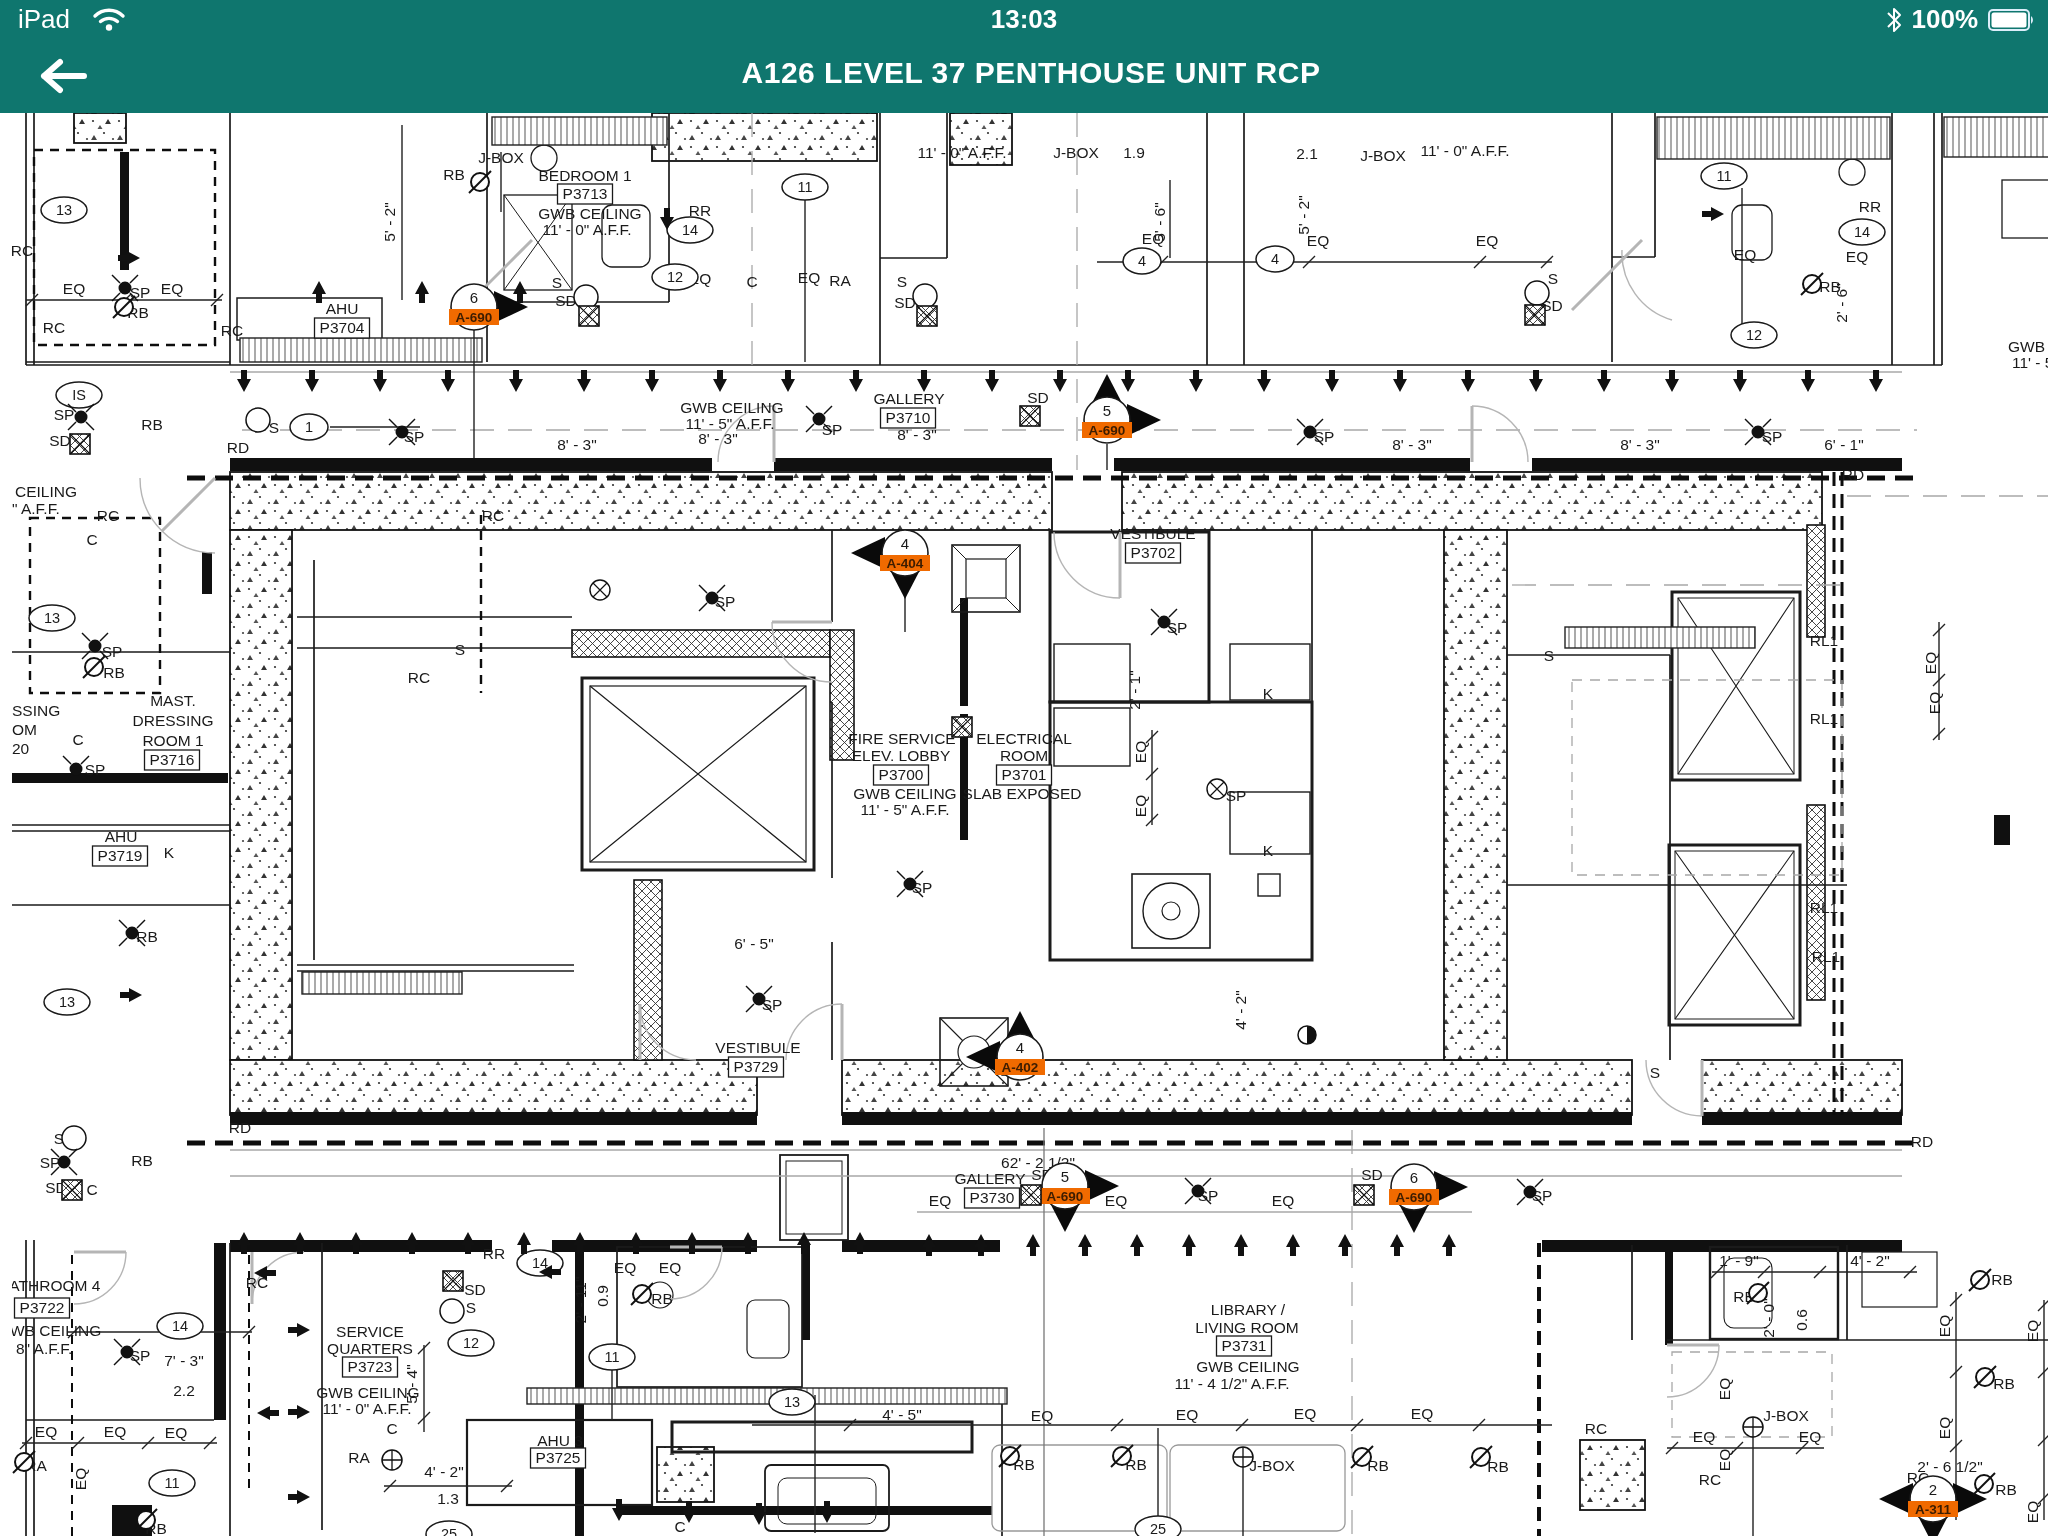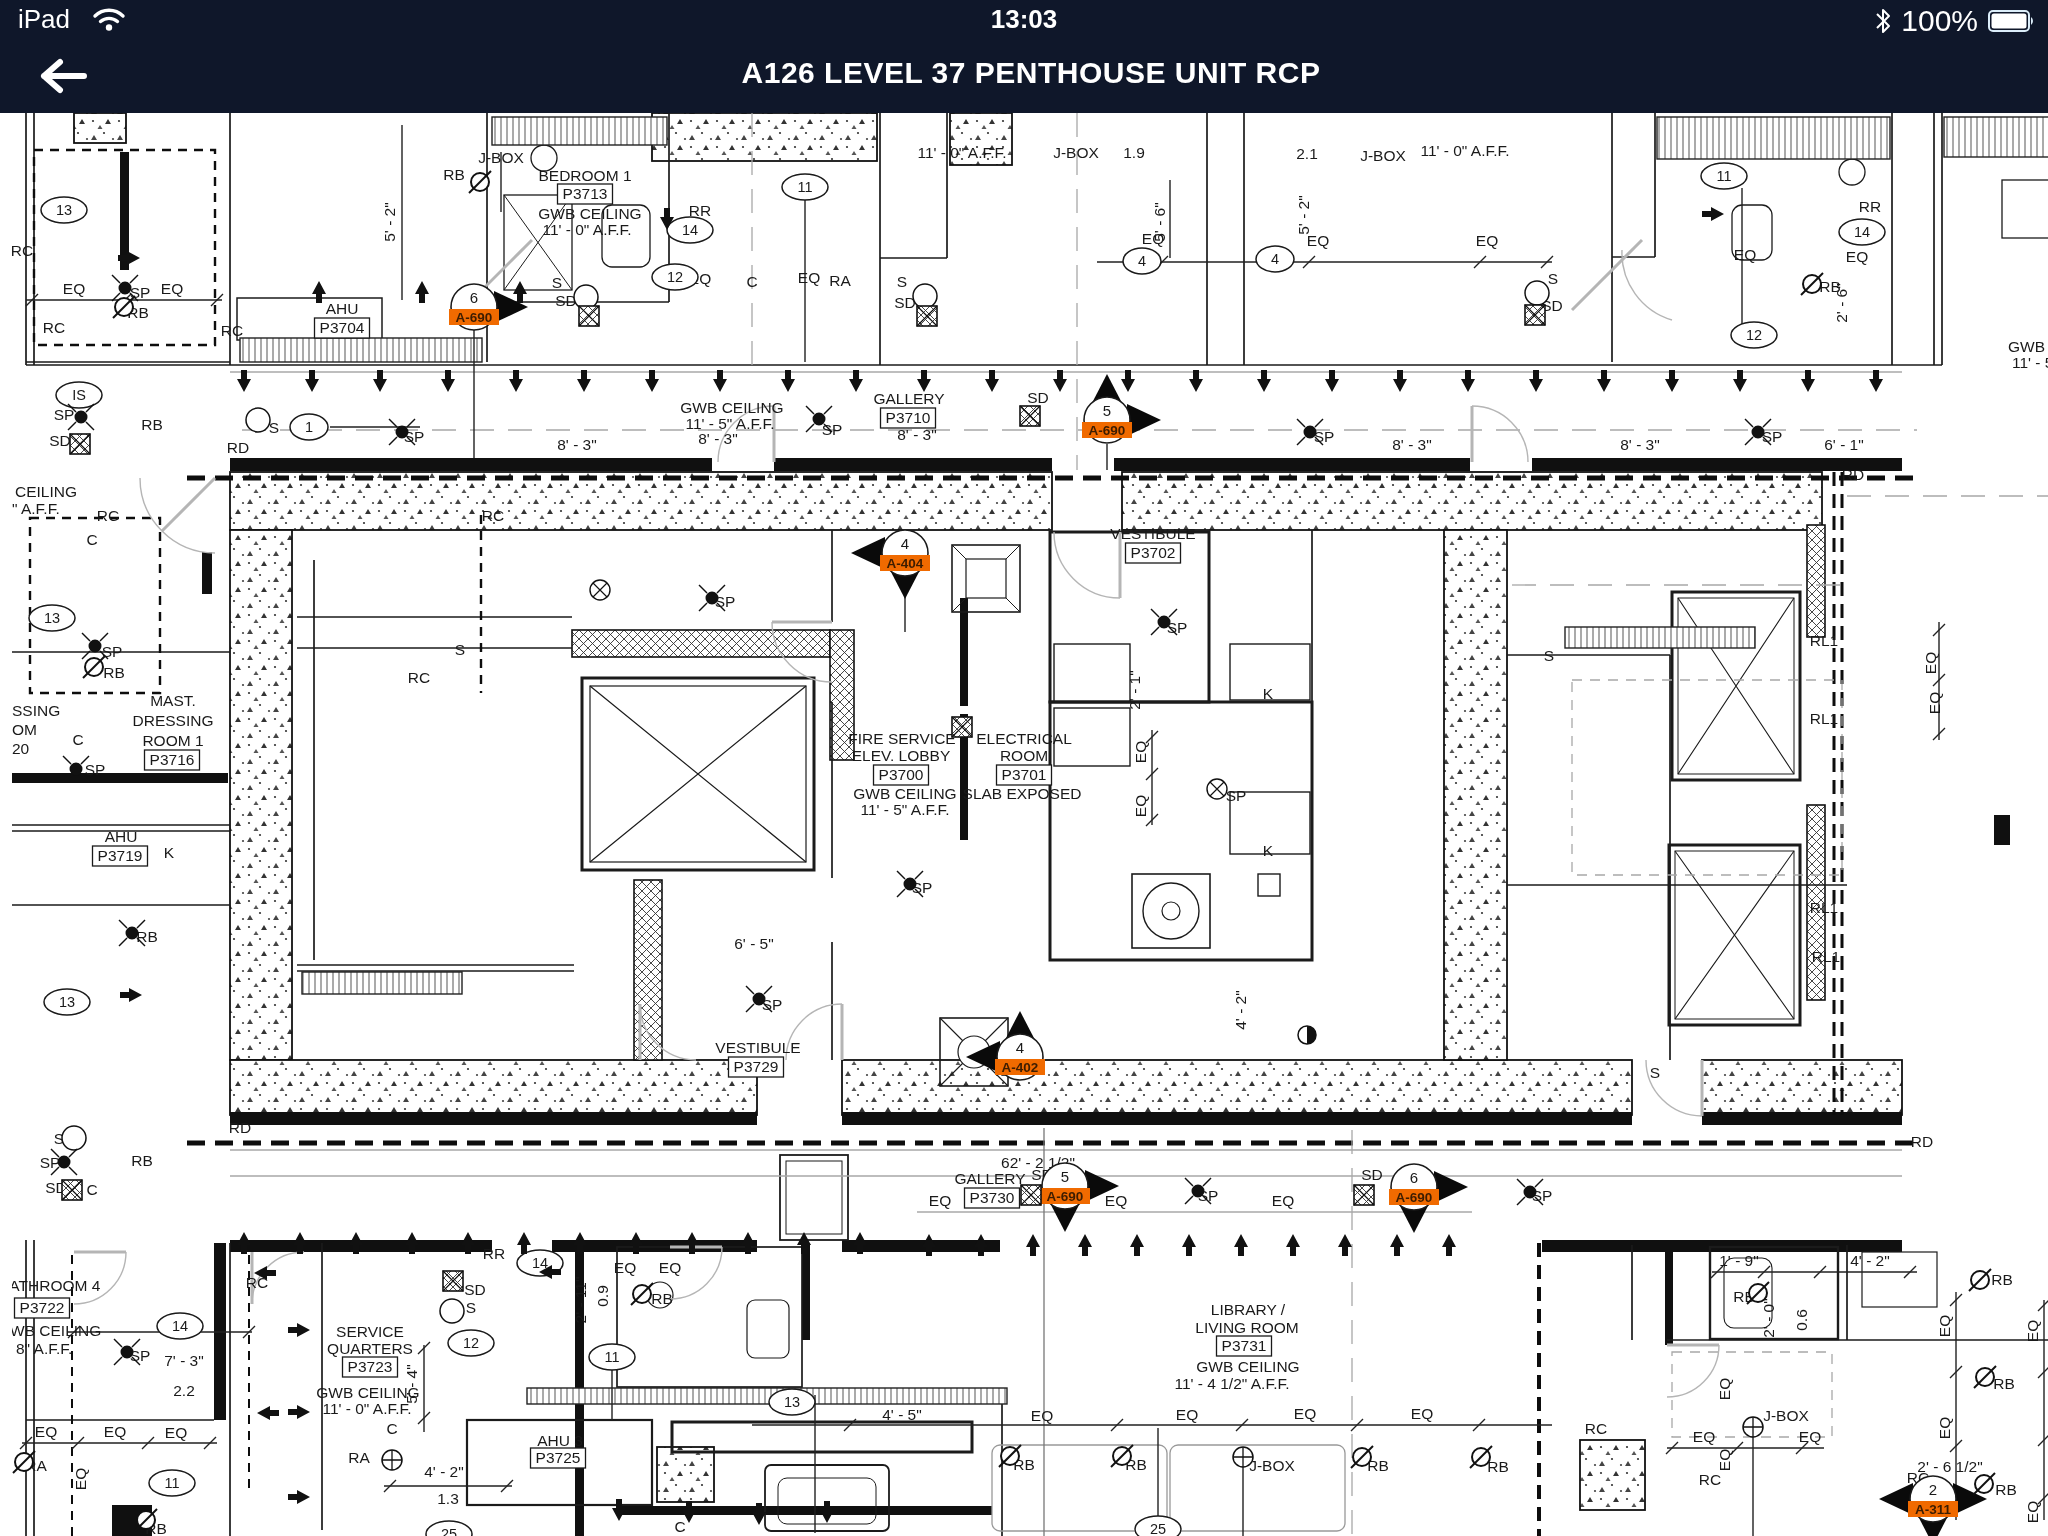--- a/index.html
+++ b/index.html
@@ -3,21 +3,21 @@
 <meta charset="utf-8">
 <style>
   html,body{margin:0;padding:0;background:#fff;}
   body{width:2048px;height:1536px;overflow:hidden;position:relative;
        font-family:"Liberation Sans",sans-serif;}
   .topbar{position:absolute;left:0;top:0;width:2048px;height:113px;z-index:10;}
   .statusrow{position:absolute;left:0;top:0;width:100%;height:40px;color:#fff;}
   .carrier{position:absolute;left:18px;top:4px;font-size:26px;}
   .wifi{position:absolute;left:92px;top:6px;}
   .time{position:absolute;left:0;right:0;top:4px;text-align:center;font-size:26px;font-weight:bold;}
-  .right-status{position:absolute;right:14px;top:4px;display:flex;align-items:center;gap:10px;font-size:30px;}
+  .right-status{position:absolute;right:14px;top:4px;display:flex;align-items:center;gap:10px;font-size:26px;font-weight:bold;}
   .titlerow{position:absolute;left:0;top:40px;width:100%;height:73px;}
   .backbtn{position:absolute;left:34px;top:16px;width:56px;height:40px;cursor:pointer;}
   .apptitle{position:absolute;left:0;right:0;top:16px;text-align:center;color:#fff;
             font-size:30px;font-weight:bold;letter-spacing:0.5px;padding-left:14px;}
   .planwrap{position:absolute;left:0;top:0;width:2048px;height:1536px;padding-left:12px;}
   svg text{font-family:"Liberation Sans",sans-serif;}
 </style>
 </head>
 <body>
 
@@ -882,21 +882,21 @@
         <path d="M677,1523 l-7,-13 l4,0 l0,-9 l6,0 l0,9 l4,0 z" fill="#111"></path>
         <path d="M747,1525 l-7,-13 l4,0 l0,-9 l6,0 l0,9 l4,0 z" fill="#111"></path>
         <path d="M815,1523 l-7,-13 l4,0 l0,-9 l6,0 l0,9 l4,0 z" fill="#111"></path>
         <path d="M307,281 l-7,13 l4,0 l0,9 l6,0 l0,-9 l4,0 z" fill="#111"></path>
         <path d="M410,281 l-7,13 l4,0 l0,9 l6,0 l0,-9 l4,0 z" fill="#111"></path>
         <path d="M508,281 l-7,13 l4,0 l0,9 l6,0 l0,-9 l4,0 z" fill="#111"></path>
       </g>
 </svg>
 </div>
 
-<div class="topbar" style="background: #0f172a;">
+<div class="topbar" style="background: #0f766e;">
   <div class="statusrow">
     <span class="carrier">iPad</span>
     <svg class="wifi" width="34" height="26" viewBox="0 0 34 26">
       <path d="M3,10 A20,20 0 0 1 31,10" stroke="#fff" stroke-width="3.4" fill="none" stroke-linecap="round"></path>
       <path d="M8.5,15.5 A13,13 0 0 1 25.5,15.5" stroke="#fff" stroke-width="3.4" fill="none" stroke-linecap="round"></path>
       <circle cx="17" cy="21.5" r="3.2" fill="#fff"></circle>
     </svg>
     <span class="time">13:03</span>
     <span class="right-status">
       <svg width="16" height="28" viewBox="0 0 16 28">

